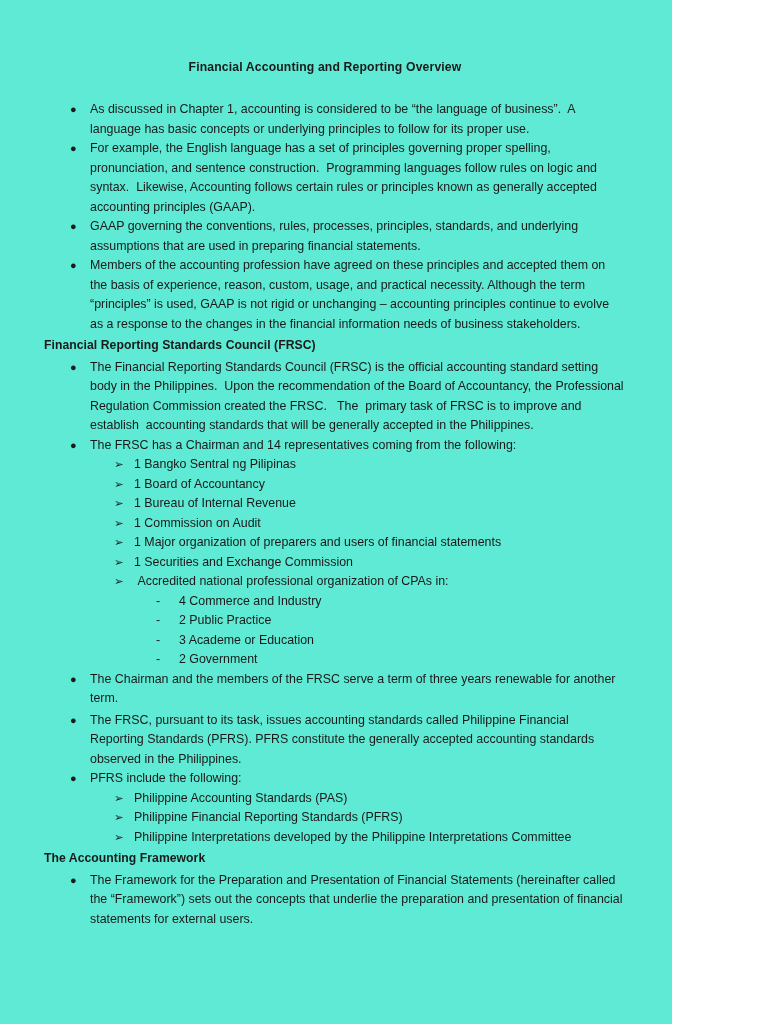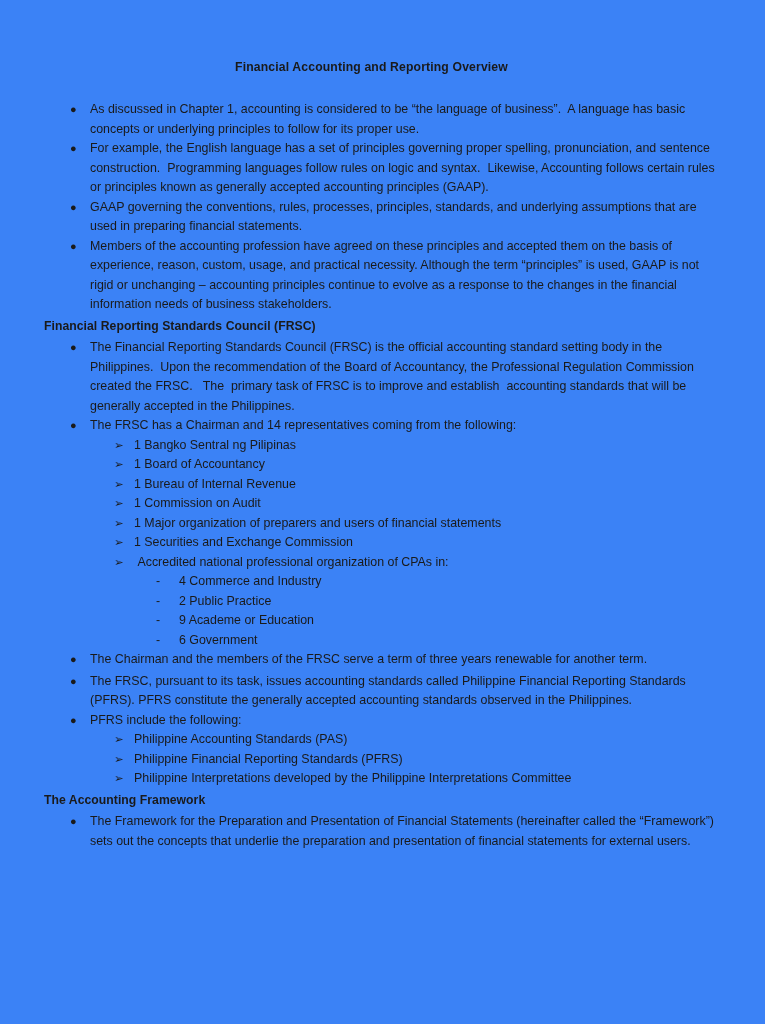--- a/index.html
+++ b/index.html
@@ -9,23 +9,23 @@
   }
   body {
     width: 768px;
     height: 1024px;
     font-family: "Liberation Sans", sans-serif;
     color: #1a1a1a;
     -webkit-font-smoothing: antialiased;
   }
   .page {
     position: relative;
-    width: 765px;
+    width: 672px;
     height: 1024px;
-    background: #3b82f6;
+    background: #5eead4;
     box-sizing: border-box;
     padding: 60px 48px 0 44px;
   }
   .doc-title {
     text-align: center;
     font-size: 12.2px;
     font-weight: bold;
     letter-spacing: 0.15px;
     margin: 0 0 26px 0;
     padding-right: 18px;
@@ -128,22 +128,22 @@
               <ul class="lvl2">
                 <li class="arrow"><span class="marker">➢</span><span class="txt">1 Bangko Sentral ng Pilipinas</span></li>
                 <li class="arrow"><span class="marker">➢</span><span class="txt">1 Board of Accountancy</span></li>
                 <li class="arrow"><span class="marker">➢</span><span class="txt">1 Bureau of Internal Revenue</span></li>
                 <li class="arrow"><span class="marker">➢</span><span class="txt">1 Commission on Audit</span></li>
                 <li class="arrow"><span class="marker">➢</span><span class="txt">1 Major organization of preparers and users of financial statements</span></li>
                 <li class="arrow"><span class="marker">➢</span><span class="txt">1 Securities and Exchange Commission</span></li>
                 <li class="arrow"><span class="marker">➢</span><span class="txt"> Accredited national professional organization of CPAs in:</span><ul class="lvl3">
                     <li class="dash"><span class="marker">-</span><span class="txt">4 Commerce and Industry</span></li>
                     <li class="dash"><span class="marker">-</span><span class="txt">2 Public Practice</span></li>
-                    <li class="dash"><span class="marker">-</span><span class="txt">9 Academe or Education</span></li>
-                    <li class="dash"><span class="marker">-</span><span class="txt">6 Government</span></li>
+                    <li class="dash"><span class="marker">-</span><span class="txt">3 Academe or Education</span></li>
+                    <li class="dash"><span class="marker">-</span><span class="txt">2 Government</span></li>
                   </ul></li>
               </ul>
             </div></li>
           <li class="bullet"><span class="marker">●</span><span class="txt">The Chairman and the members of the FRSC serve a term of three years renewable for another term.</span></li>
         </ul>
       </div>
       <div class="section">
         <ul class="lvl1">
           <li class="bullet"><span class="marker">●</span><span class="txt">The FRSC, pursuant to its task, issues accounting standards called Philippine Financial Reporting Standards (PFRS). PFRS constitute the generally accepted accounting standards observed in the Philippines.</span></li>
           <li class="bullet"><span class="marker">●</span><span class="txt">PFRS include the following:</span><div class="nested-wrap">

